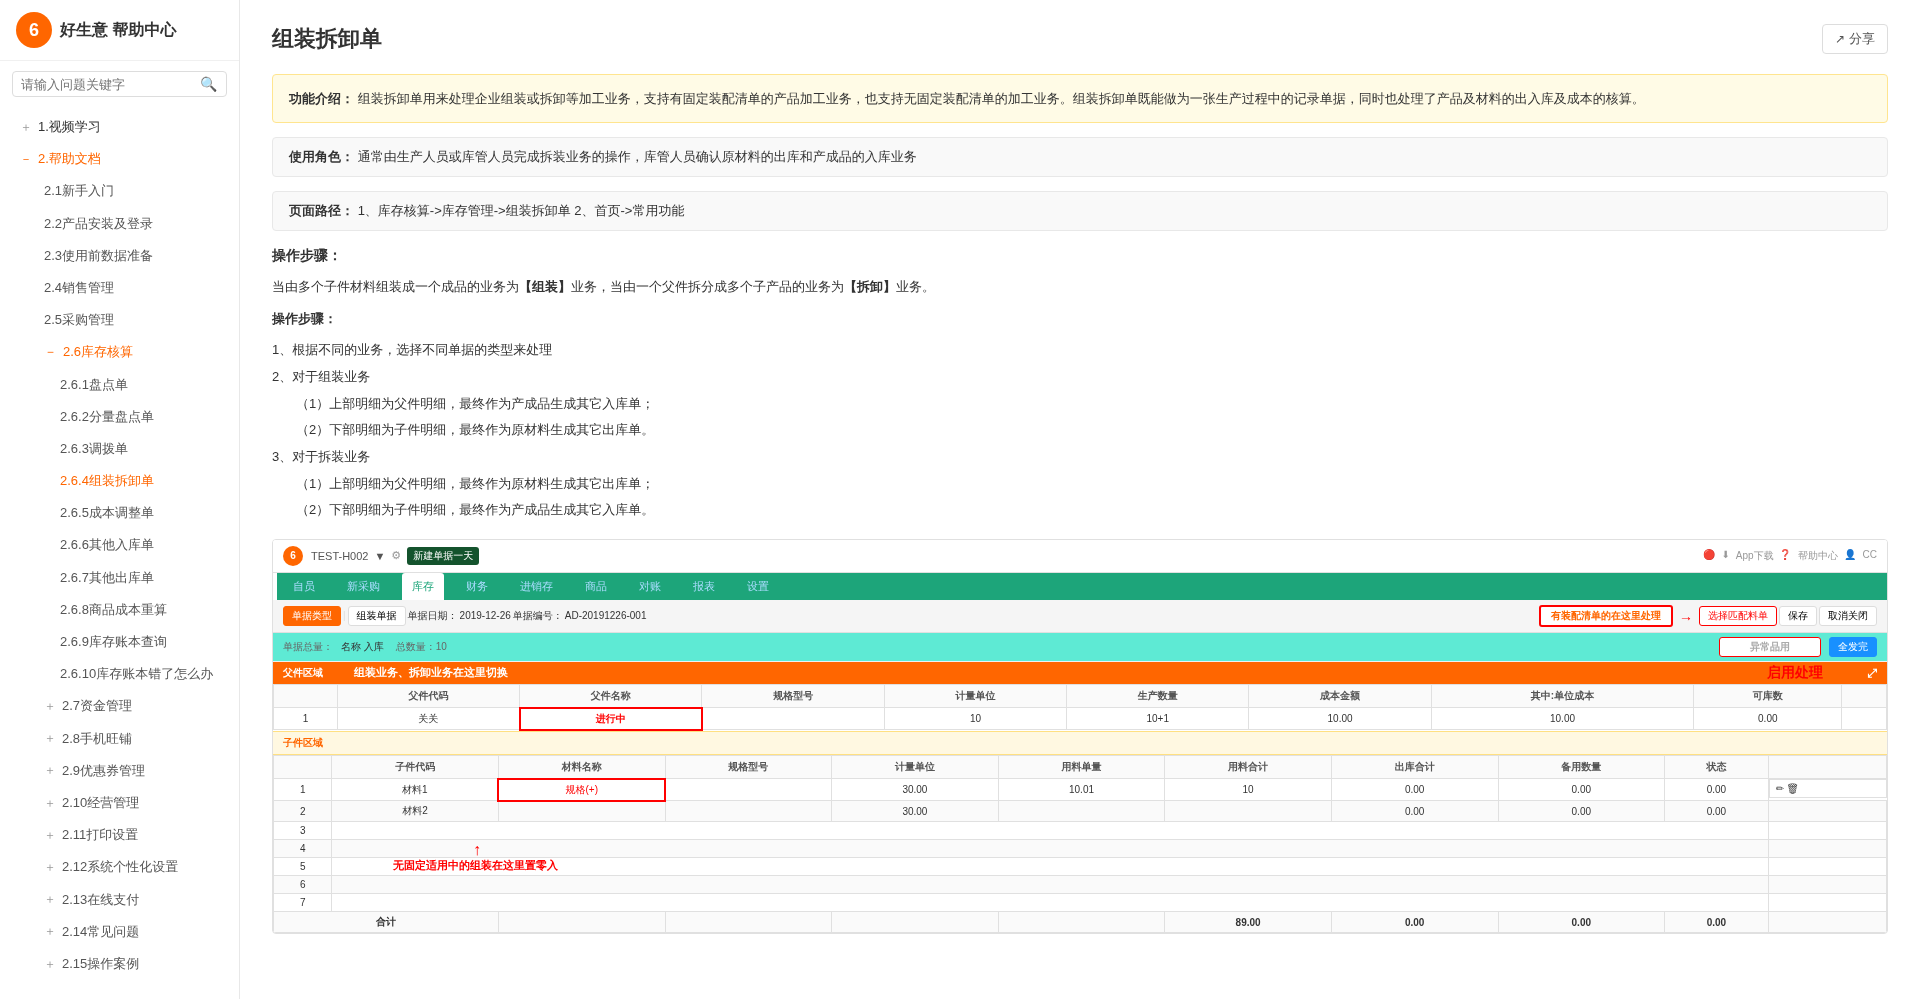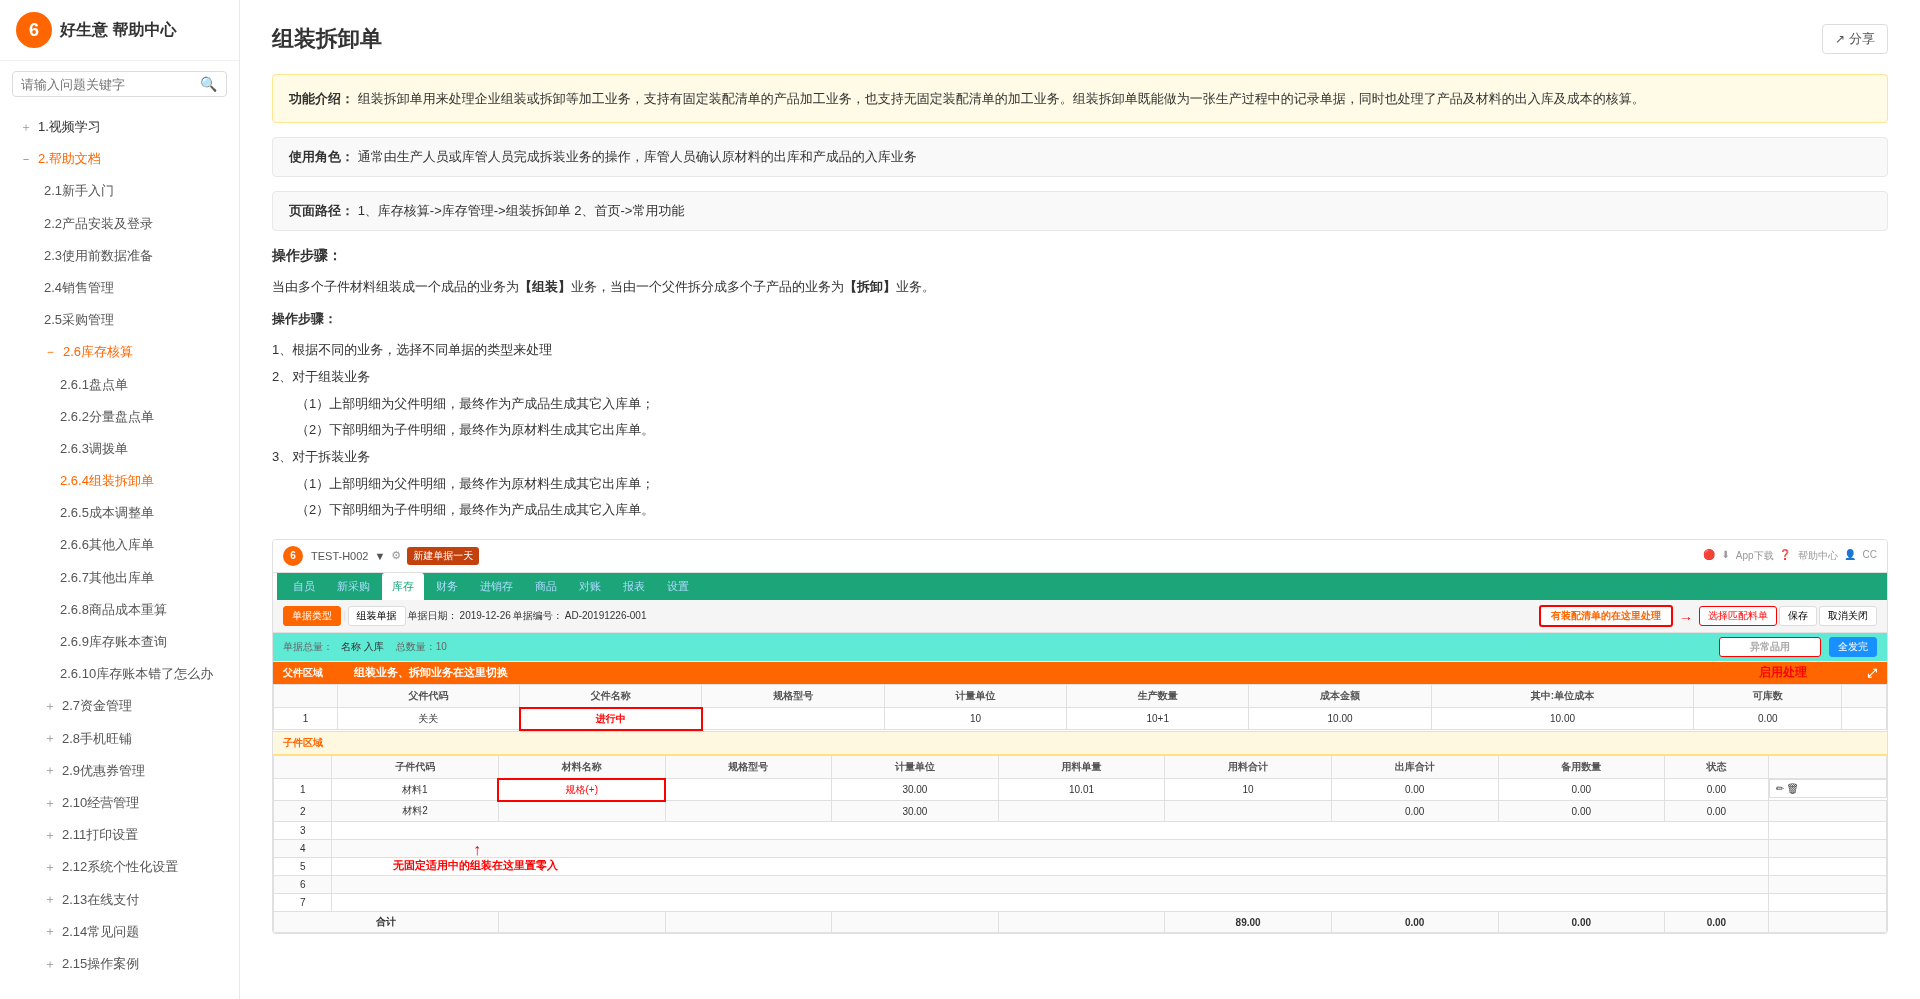--- a/index.html
+++ b/index.html
@@ -166,21 +166,21 @@
       border-bottom: 1px solid #e0e0e0;
       padding: 6px 10px;
       display: flex;
       align-items: center;
       gap: 8px;
       font-size: 11px;
       color: #555;
     }
     .mock-logo { width: 20px; height: 20px; background: #f60; border-radius: 50%; display: inline-flex; align-items: center; justify-content: center; color:#fff; font-size: 10px; font-weight: bold; }
     .mock-title-area { flex: 1; display: flex; align-items: center; gap: 6px; }
-    .mock-badge { background: #c2410c; color: #fff; border-radius: 3px; padding: 2px 6px; font-size: 10px; }
+    .mock-badge { background: #14532d; color: #fff; border-radius: 3px; padding: 2px 6px; font-size: 10px; }
     .mock-icons { display: flex; gap: 6px; font-size: 10px; color: #999; }
     .mock-btn {
       border: 1px solid #ddd;
       background: #fff;
       padding: 2px 8px;
       border-radius: 3px;
       font-size: 10px;
       cursor: pointer;
     }
     .mock-btn-primary { background: #1890ff; color: #fff; border-color: #1890ff; }
@@ -393,21 +393,21 @@
           <span>App下载</span>
           <span>❓</span>
           <span>帮助中心</span>
           <span>👤</span>
           <span>CC</span>
         </div>
       </div>
 
       <div style="background:#1da57a; display:flex; align-items:center; padding:0 10px; font-size:11px; color:#fff; position:relative;">
         <div style="background:#fff; width:4px; height:100%; position:absolute; left:0; top:0;"></div>
-        <div style="display:flex; gap:2px;">
+        <div style="display:flex; gap:12px;">
           <div style="padding:6px 10px; color:#adf;">自员</div>
           <div style="padding:6px 10px; color:#adf;">新采购</div>
           <div style="padding:6px 10px; background:#fff; color:#1da57a; border-radius:3px 3px 0 0;">库存</div>
           <div style="padding:6px 10px; color:#adf;">财务</div>
           <div style="padding:6px 10px; color:#adf;">进销存</div>
           <div style="padding:6px 10px; color:#adf;">商品</div>
           <div style="padding:6px 10px; color:#adf;">对账</div>
           <div style="padding:6px 10px; color:#adf;">报表</div>
           <div style="padding:6px 10px; color:#adf;">设置</div>
         </div>
@@ -437,21 +437,21 @@
         <div style="border:1px solid red; border-radius:3px; padding:2px 30px; background:#fff;font-weight:bold;">
           <span style="color:#aaa; font-size:10px;">异常品用</span>
         </div>
         <button class="mock-btn mock-btn-primary" style="font-size:10px;">全发完</button>
       </div>
 
       <div style="background:#f60; color:#fff; padding:4px 10px; font-size:10px; font-weight:bold; display:flex; align-items:center; justify-content:space-between; position:relative;">
         <span>父件区域</span>
         <span style="position:absolute; left:81px; color:#fff; font-size:11px; font-weight:bold;">组装业务、拆卸业务在这里切换</span>
         <div style="flex:1;"></div>
-        <div style="position:absolute; right:80px; color:red; font-size:12px;">启用处理</div>
+        <div style="position:absolute; right:64px; color:red; font-size:14px;">启用处理</div>
         <span style="font-size:12px;">⤢</span>
       </div>
 
       <div style="padding:0; overflow-x:auto;">
         <table class="mock-table">
           <thead>
             <tr>
               <th></th>
               <th>父件代码</th>
               <th>父件名称</th>

